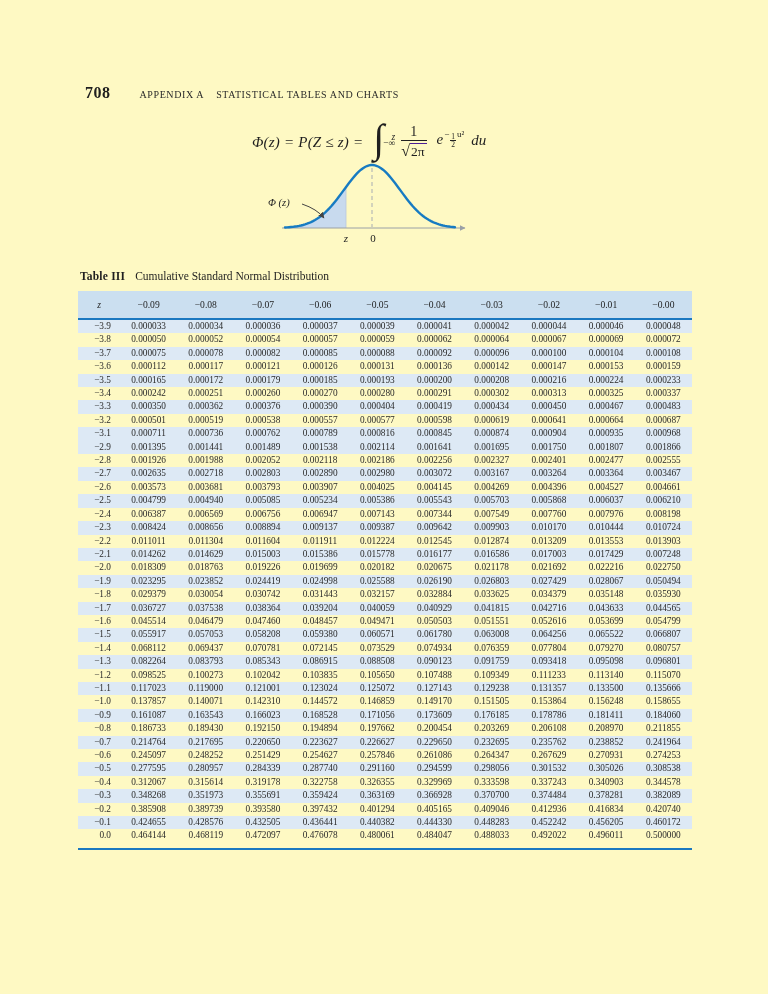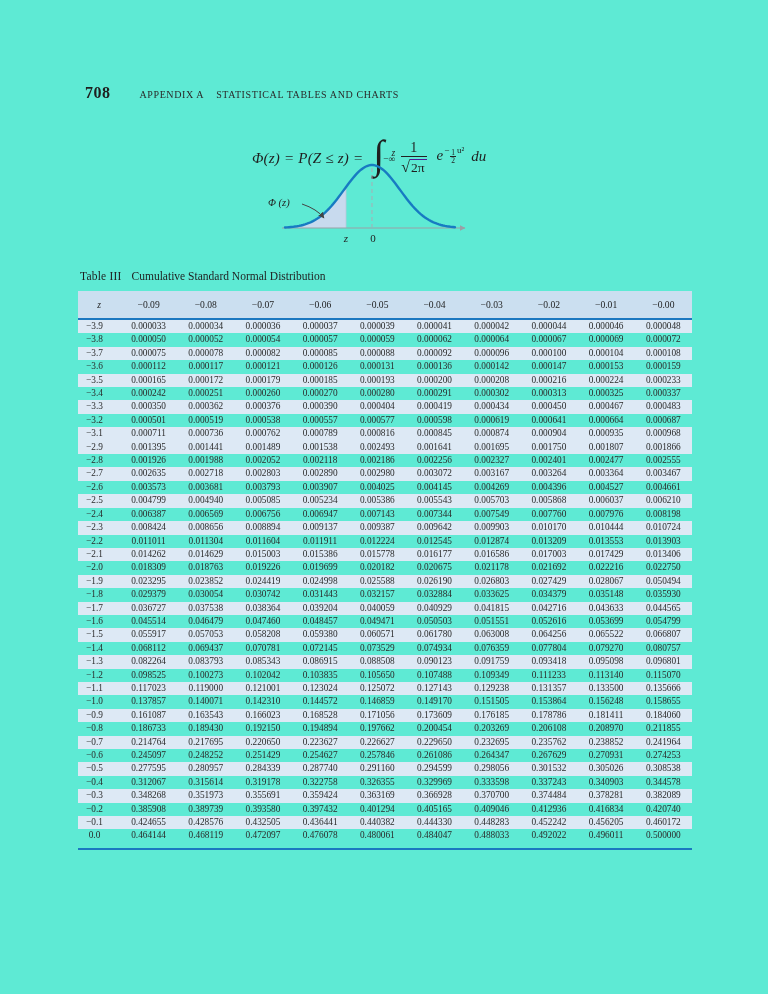--- a/index.html
+++ b/index.html
@@ -1,30 +1,30 @@
 <!DOCTYPE html>
 <html><head>
 <meta charset="utf-8">
 <style>
   html,body{margin:0;padding:0;}
   body{background:#e8e8e8;}
   .page{
     position:relative; width:768px; height:994px; margin:0 auto;
-    background:#5eead4; overflow:hidden;
+    background:#fef9c3; overflow:hidden;
     font-family:"Liberation Serif","DejaVu Serif",serif;
     color:#1f1f1f;
   }
   
   .running-head{position:absolute; left:85px; top:84px; display:flex; align-items:baseline;}
   .pageno{font-size:16px; font-weight:bold; letter-spacing:0.5px;}
   .apphead{font-size:10px; letter-spacing:0.6px; margin-left:29px; color:#2a2a2a;}
   .apphead .t2{margin-left:12px;}
 
   
-  .formula{position:absolute; left:252px; top:132px; height:52px;
+  .formula{position:absolute; left:252px; top:116px; height:52px;
            display:flex; align-items:center; font-size:15px;}
   .lhs{font-style:italic; letter-spacing:0.2px; margin-right:6px;}
   .int{position:relative; font-size:40px; line-height:40px; padding:0 13px 6px 4px; font-weight:normal;}
   .int-up{position:absolute; top:-2px; right:2px; font-size:9.5px; font-style:italic;}
   .int-lo{position:absolute; bottom:2px; left:14px; font-size:9.5px;}
   .frac{display:inline-flex; flex-direction:column; align-items:center; margin:0 4px;}
   .fnum{font-size:14px; line-height:15px; padding:0 2px;}
   .fbar{height:1px; background:#222; width:100%; margin:1px 0 2px 0;}
   .fden{font-size:14px; line-height:16px; display:flex; align-items:flex-start;}
   .radsym{font-size:16px; line-height:16px;}
@@ -36,36 +36,36 @@
   .tnum{font-size:7.5px; line-height:7px; border-bottom:0.8px solid #222; padding:0 1px;}
   .tden{font-size:7.5px; line-height:7.5px;}
   .evar{}
   .du{font-style:italic; margin-left:7px; margin-top:-4px;}
 
   
   .figure{position:absolute; left:262px; top:158px; width:215px; height:92px;}
 
   
   .tcaption{position:absolute; left:80px; top:270px; font-size:11.5px;}
-  .tcaption .lbl{font-weight:normal; letter-spacing:0.2px;}
+  .tcaption .lbl{font-weight:bold; letter-spacing:0.2px;}
   .tcaption .ttl{margin-left:10px;}
 
   
   .table-wrap{position:absolute; left:78px; top:291px; width:614px;
               border-bottom:2px solid #1b78c0; padding-bottom:5px;}
   table.norm{border-collapse:collapse; table-layout:fixed; width:614px; font-size:9.3px;}
   table.norm col.zc{width:42px;}
   table.norm thead th{
     background:#cbdff0; height:25px; font-weight:normal;
     border-bottom:2px solid #1b78c0; text-align:center; font-size:9.6px;
   }
   table.norm thead th.zhead{font-style:italic;}
   table.norm td{height:13.4px; line-height:13.4px; padding:0; text-align:center;
                 white-space:nowrap; color:#2a2a2a;}
-  table.norm td.zcell{text-align:center; padding-right:9px;}
+  table.norm td.zcell{text-align:right; padding-right:9px;}
   table.norm tr.shaded td{background:#dde9f5;}
 </style>
 </head>
 <body>
 
 <div class="page">
 
   <div class="running-head">
     <span class="pageno">708</span>
     <span class="apphead"><span>APPENDIX A</span><span class="t2">STATISTICAL TABLES AND CHARTS</span></span>
@@ -252,21 +252,21 @@
             <td>0.000904</td>
             <td>0.000935</td>
             <td>0.000968</td>
           </tr>
           <tr class="shaded">
             <td class="zcell">−2.9</td>
             <td>0.001395</td>
             <td>0.001441</td>
             <td>0.001489</td>
             <td>0.001538</td>
-            <td>0.002493</td>
+            <td>0.002114</td>
             <td>0.001641</td>
             <td>0.001695</td>
             <td>0.001750</td>
             <td>0.001807</td>
             <td>0.001866</td>
           </tr>
           <tr>
             <td class="zcell">−2.8</td>
             <td>0.001926</td>
             <td>0.001988</td>
@@ -361,21 +361,21 @@
             <td class="zcell">−2.1</td>
             <td>0.014262</td>
             <td>0.014629</td>
             <td>0.015003</td>
             <td>0.015386</td>
             <td>0.015778</td>
             <td>0.016177</td>
             <td>0.016586</td>
             <td>0.017003</td>
             <td>0.017429</td>
-            <td>0.013406</td>
+            <td>0.007248</td>
           </tr>
           <tr>
             <td class="zcell">−2.0</td>
             <td>0.018309</td>
             <td>0.018763</td>
             <td>0.019226</td>
             <td>0.019699</td>
             <td>0.020182</td>
             <td>0.020675</td>
             <td>0.021178</td>

